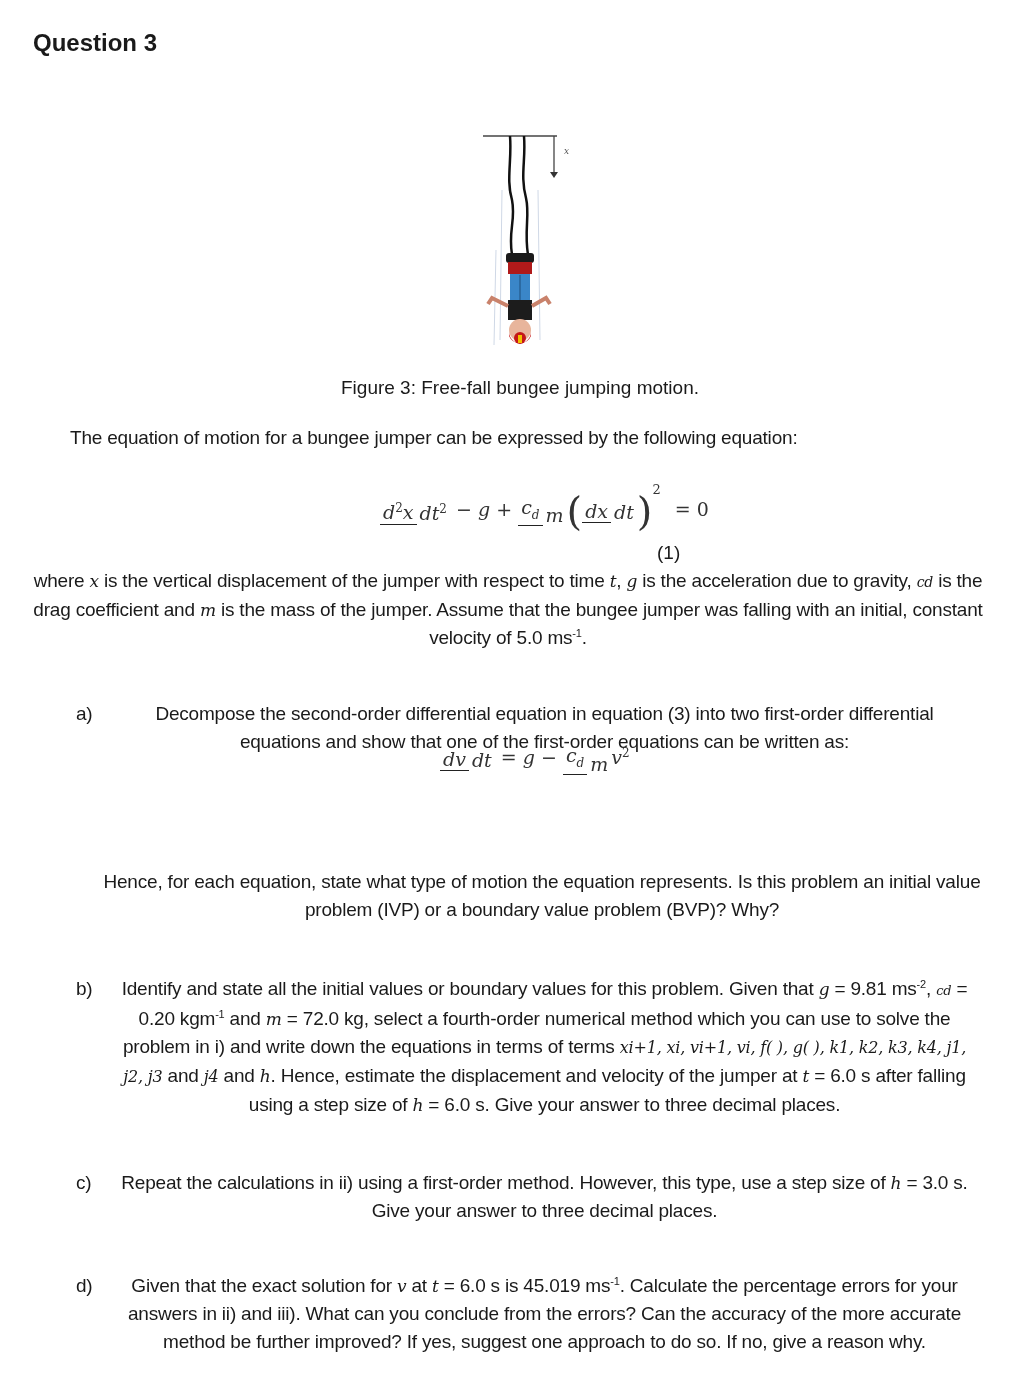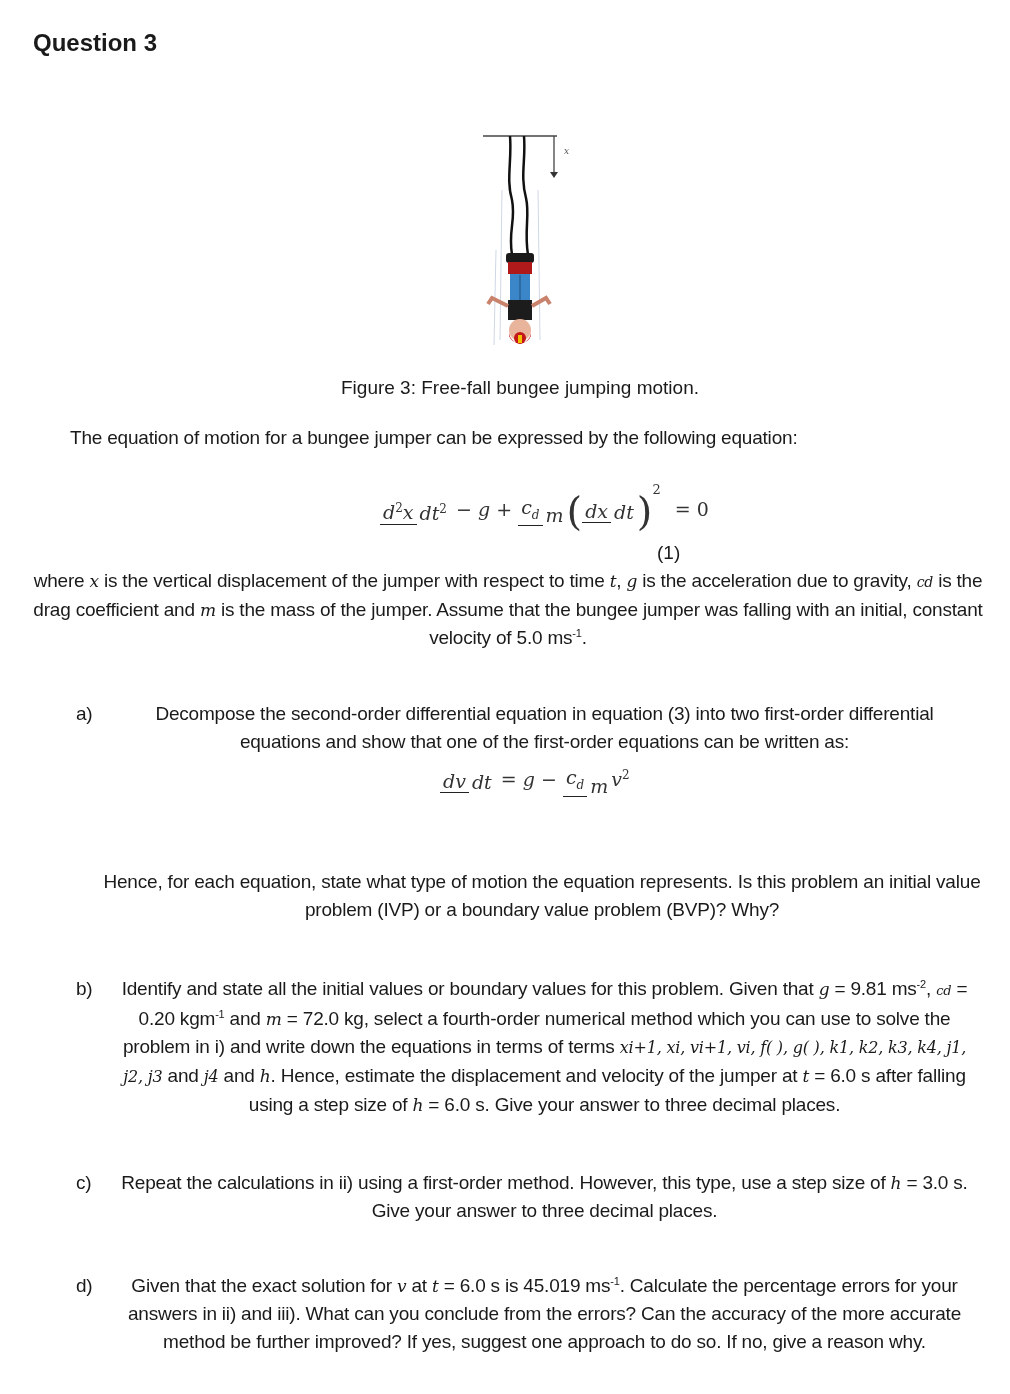--- a/index.html
+++ b/index.html
@@ -95,21 +95,21 @@
 
 <div class="abs txt para">
   <span>where </span><span class="it-serif">x</span><span> is the vertical displacement of the jumper with respect to time </span><span class="it-serif">t</span><span>, </span><span class="it-serif">g</span><span> is the acceleration due to gravity, </span><span class="it-serif" style="font-size:14px;">cd</span><span> is the drag coefficient and </span><span class="it-serif">m</span><span> is the mass of the jumper. Assume that the bungee jumper was falling with an initial, constant velocity of 5.0 ms</span><sup class="s">-1</sup><span>.</span>
 </div>
 
 <div class="abs txt item" style="top:700px;">
   <span class="lbl">a)</span>
   <div class="body">Decompose the second-order differential equation in equation (3) into two first-order differential equations and show that one of the first-order equations can be written as:</div>
 </div>
 
-<div class="abs eq" style="left:440px; top:766px;">
+<div class="abs eq" style="left:440px; top:744px;">
   <span class="frac">
     <span class="num it">dv</span>
     <span class="den it">dt</span>
   </span>
   <span style="font-style:italic;">= g −</span>
   <span class="frac">
     <span class="num"><span class="it">c</span><sub class="it">d</sub></span>
     <span class="den it">m</span>
   </span><span class="it">v</span><sup>2</sup>
 </div>

